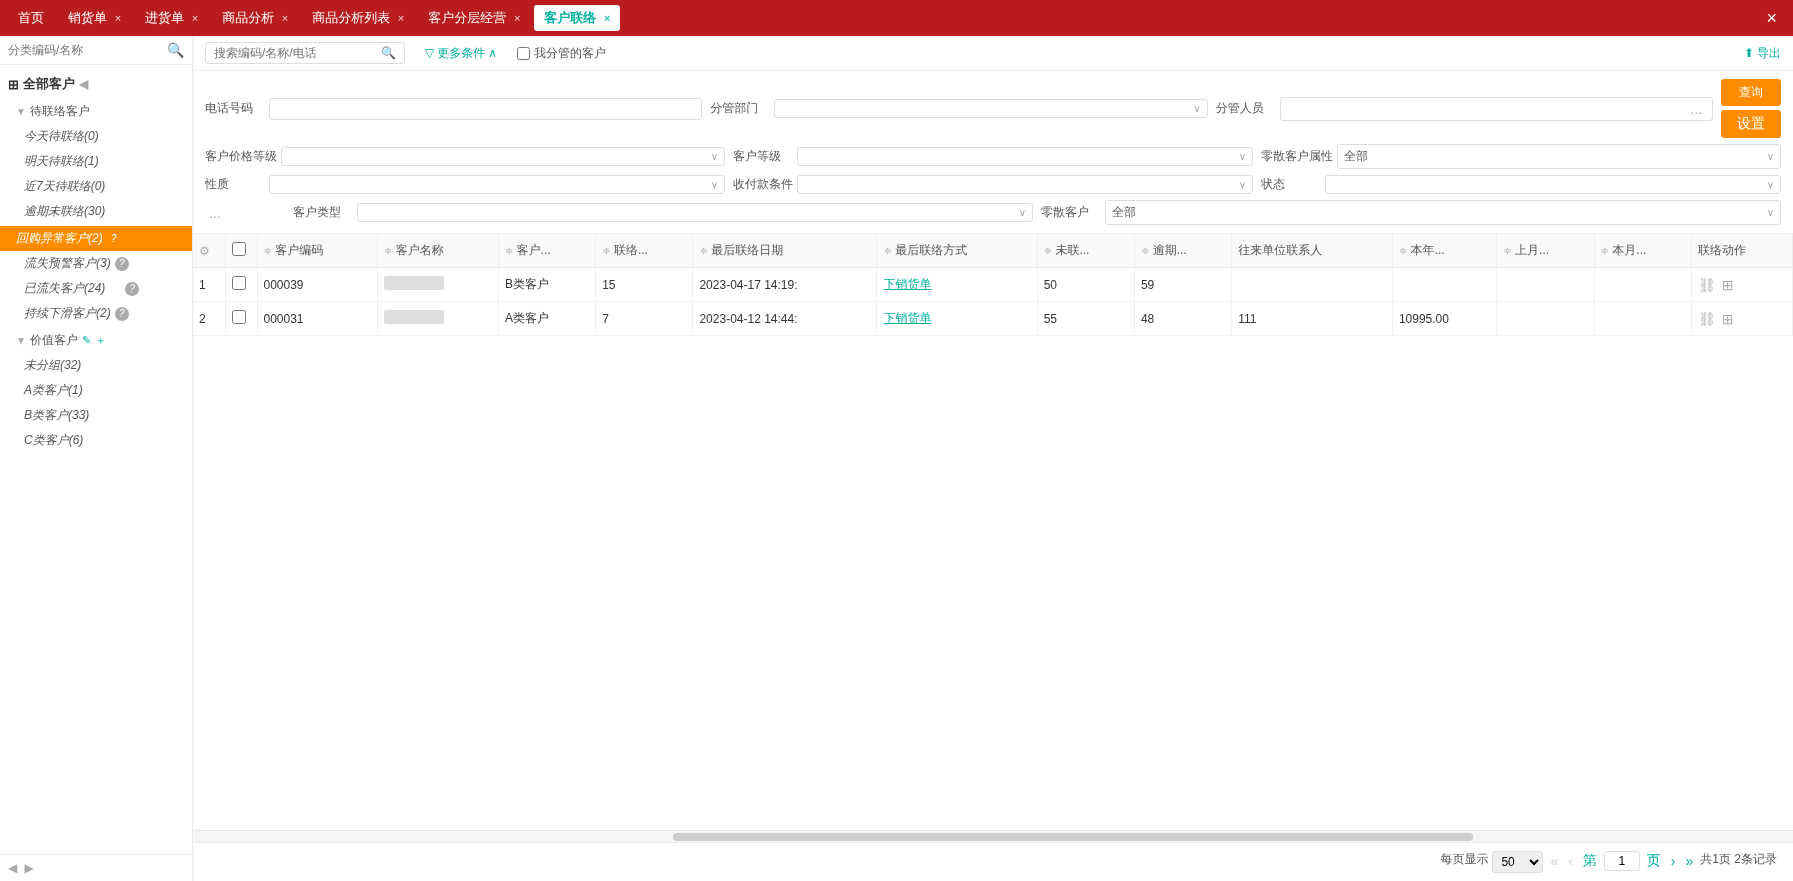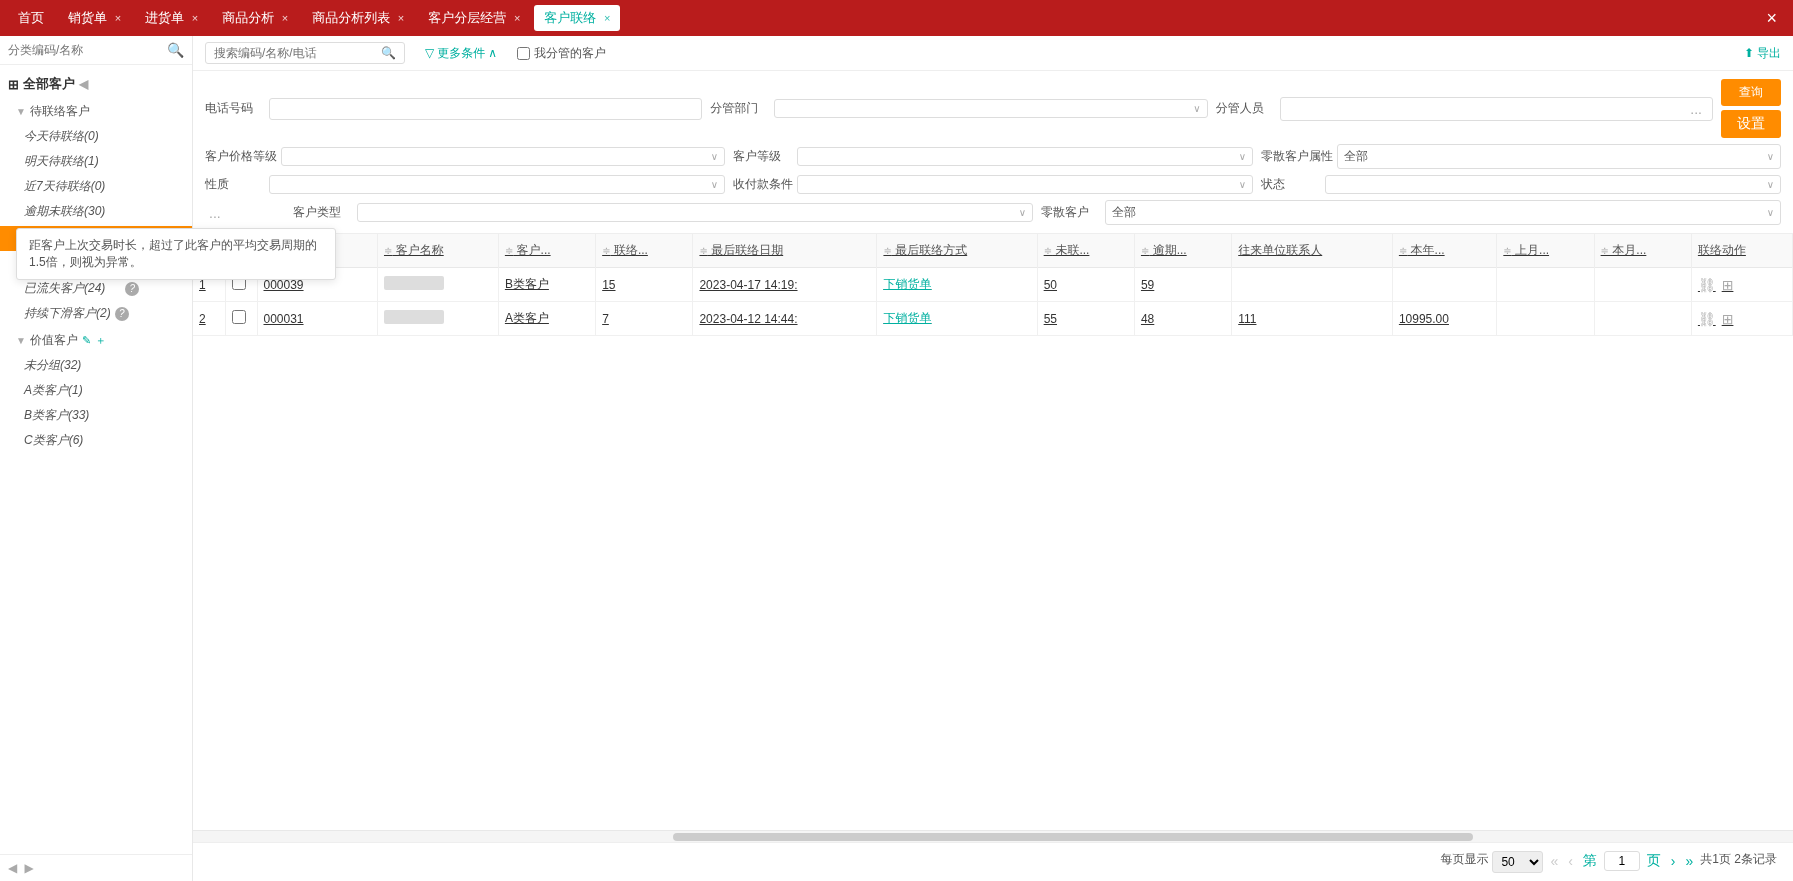--- a/index.html
+++ b/index.html
@@ -18,21 +18,21 @@
       color: #fff;
       padding: 4px 10px;
       cursor: pointer;
       font-size: 13px;
       white-space: nowrap;
       border-radius: 3px;
     }
     .top-nav .nav-item.active {
       background: #fff;
       color: #00b0a0;
-      font-weight: normal;
+      font-weight: bold;
     }
     .top-nav .nav-item .close-x {
       margin-left: 4px;
       font-size: 11px;
       opacity: 0.8;
     }
     .top-nav .spacer { flex: 1; }
     .top-nav .close-btn {
       color: #fff;
       font-size: 18px;
@@ -289,21 +289,20 @@
       flex: 1;
       background: #fff;
       margin: 0;
       overflow: auto;
       position: relative;
     }
     table {
       width: 100%;
       border-collapse: collapse;
       font-size: 12px;
-      text-decoration: underline;
     }
     table thead tr {
       background: #f9f9f9;
       border-bottom: 1px solid #e8e8e8;
     }
     table thead th {
       padding: 8px 6px;
       text-align: left;
       color: #555;
       font-weight: normal;
@@ -607,23 +606,20 @@
         <div class="filter-item">
           <span class="filter-label">零散客户</span>
           <div class="filter-select">
             <span>全部</span>
             <span class="chevron">∨</span>
           </div>
         </div>
       </div>
     </div>
 
-    <div class="tooltip-box">
-      <span>距客户上次交易时长，超过了此客户的平均交易周期的1.5倍，则视为异常。</span>
-    </div>
 
     <div class="table-container">
       <table>
         <thead>
           <tr>
             <th style="width:32px;">
               <span class="gear-icon">⚙</span>
             </th>
             <th style="width:32px;">
               <input type="checkbox" class="table-checkbox" style="">

